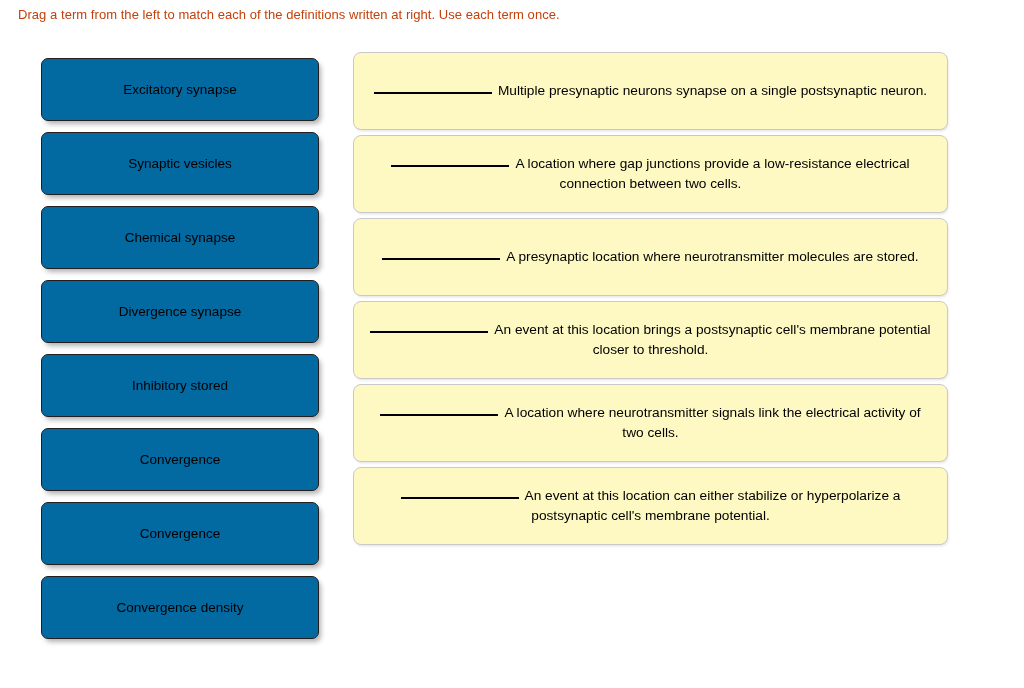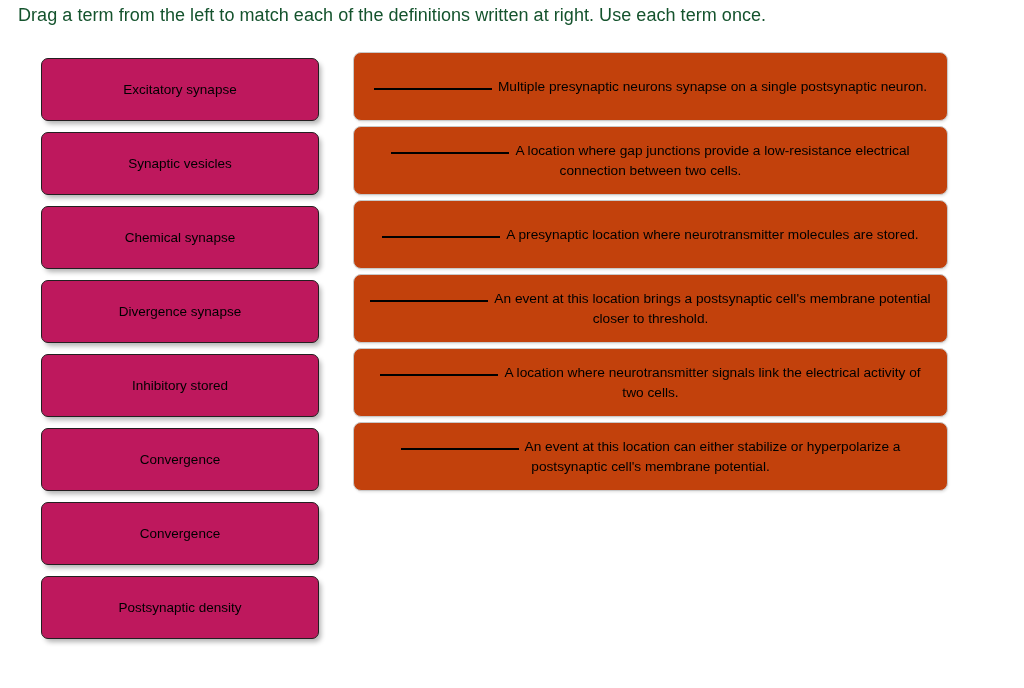--- a/index.html
+++ b/index.html
@@ -14,23 +14,23 @@
     font-family: "Liberation Sans", sans-serif;
     color: #000000;
     overflow: hidden;
     position: relative;
   }
 
   #instruction {
     position: absolute;
     left: 18px;
     top: 7px;
-    font-size: 18px;
+    font-size: 13px;
     line-height: 16px;
-    color: #14532d;
+    color: #c2410c;
     white-space: nowrap;
     letter-spacing: 0.05px;
   }
 
   #board {
     position: absolute;
     left: 0;
     top: 40px;
     width: 1024px;
     height: 648px;
@@ -41,21 +41,21 @@
     position: absolute;
     left: 41px;
     top: 18px;
     width: 280px;
   }
   .term-card {
     position: relative;
     width: 278px;
     height: 63px;
     margin-bottom: 11px;
-    background: #be185d;
+    background: #0369a1;
     border: 1.4px solid #231f20;
     border-radius: 7px;
     display: flex;
     align-items: center;
     justify-content: center;
     box-shadow: 3px 4px 5px -1px rgba(0,0,0,0.30);
   }
   .term-card:last-child { margin-bottom: 0; }
   .term-label {
     font-size: 13.5px;
@@ -68,23 +68,23 @@
   
   #definitions-column {
     position: absolute;
     left: 353px;
     top: 12px;
     width: 595px;
   }
   .definition-box {
     position: relative;
     width: 595px;
-    height: 69px;
+    height: 78px;
     margin-bottom: 5px;
-    background: #c2410c;
+    background: #fef9c3;
     border: 1.7px solid #c9c9c9;
     border-radius: 8px;
     display: flex;
     align-items: center;
     justify-content: center;
     padding: 0 14px;
     box-shadow: 1px 2px 3px -1px rgba(0,0,0,0.13);
   }
   .definition-box:last-child { margin-bottom: 4px; }
   .definition-text {
@@ -135,21 +135,21 @@
 
     <div class="term-card">
       <span class="term-label">Convergence</span>
     </div>
 
     <div class="term-card">
       <span class="term-label">Convergence</span>
     </div>
 
     <div class="term-card">
-      <span class="term-label">Postsynaptic density</span>
+      <span class="term-label">Convergence density</span>
     </div>
 
   </div>
 
   <div id="definitions-column">
 
     <div class="definition-box">
       <div class="definition-text"><span class="blank-line"></span><span>Multiple presynaptic neurons synapse on a single postsynaptic neuron.</span></div>
     </div>
 

